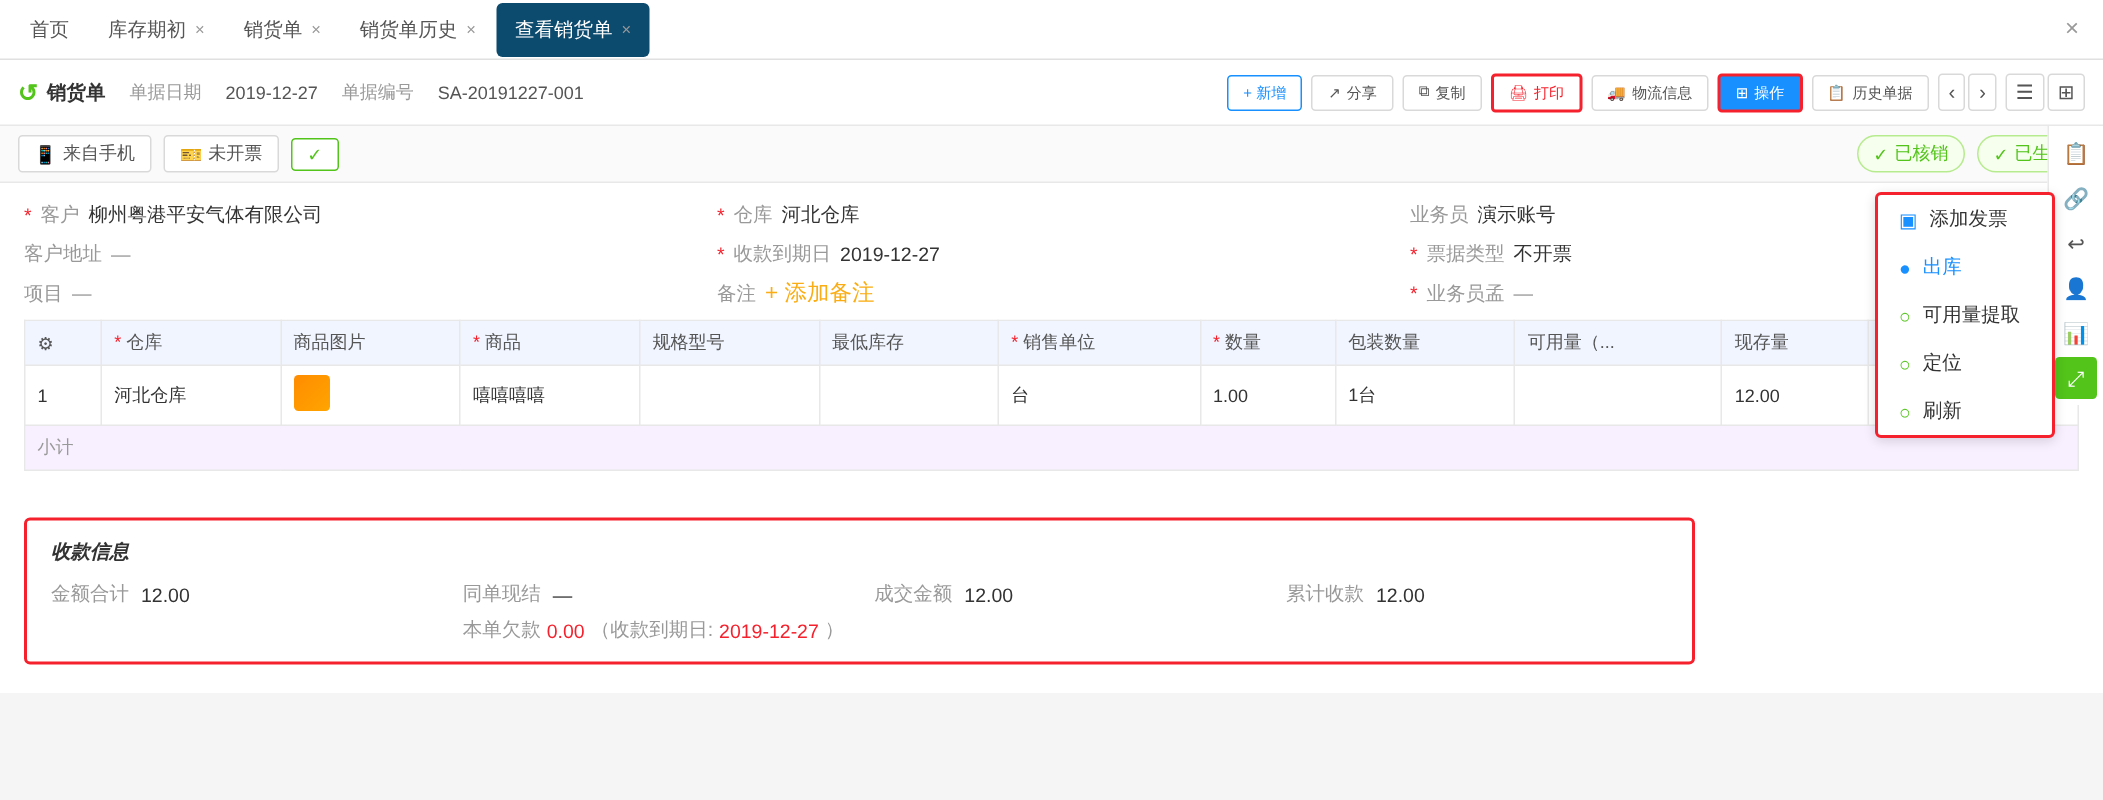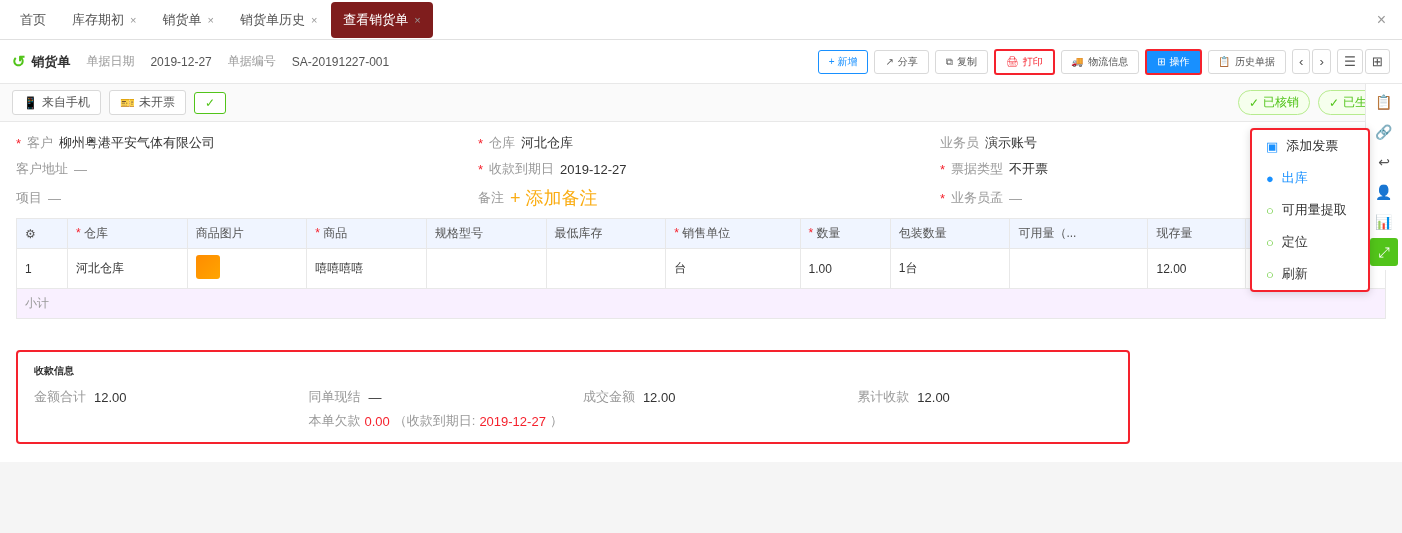--- a/index.html
+++ b/index.html
@@ -7,21 +7,21 @@
 
     
     .tab-bar {
       display: flex; align-items: center; background: #fff; border-bottom: 1px solid #e0e0e0;
       height: 40px; padding: 0 8px; gap: 2px;
     }
     .tab-item {
       display: flex; align-items: center; padding: 6px 12px; cursor: pointer;
       font-size: 13px; color: #555; border-radius: 4px 4px 0 0; gap: 6px; height: 36px;
     }
-    .tab-item.highlight { background: #7f1d1d; color: #fff; border-radius: 4px; }
+    .tab-item.highlight { background: #0c4a6e; color: #fff; border-radius: 4px; }
     .tab-close { color: #999; font-size: 11px; cursor: pointer; }
     .tab-x-btn { margin-left: auto; color: #999; cursor: pointer; font-size: 16px; padding: 4px 8px; }
 
     
     .main-content { background: #fff; height: calc(533px - 40px); display: flex; flex-direction: column; position: relative; }
 
     
     .form-header {
       display: flex; align-items: center; padding: 8px 12px; border-bottom: 1px solid #e8e8e8;
       gap: 16px; min-height: 44px;
@@ -63,42 +63,42 @@
 
     
     .form-fields {
       padding: 12px 16px 8px; display: grid; grid-template-columns: 1fr 1fr 1fr; gap: 8px 16px;
     }
     .field-row { display: flex; align-items: center; gap: 6px; }
     .field-label { color: #999; white-space: nowrap; font-size: 13px; }
     .field-required { color: #f5222d; }
     .field-value { color: #333; font-size: 13px; }
     .field-dash { color: #999; }
-    .add-note-btn { color: #faad14; cursor: pointer; font-size: 18px; }
+    .add-note-btn { color: #faad14; cursor: pointer; font-size: 15px; }
 
     
     .data-table { width: 100%; border-collapse: collapse; font-size: 12px; }
     .data-table th {
       background: #f0f5ff; border: 1px solid #e8e8e8; padding: 6px 8px; text-align: left;
       font-weight: normal; color: #555; white-space: nowrap;
     }
     .data-table th .required { color: #f5222d; }
     .data-table td { border: 1px solid #e8e8e8; padding: 6px 8px; color: #333; white-space: nowrap; }
     .data-table tr:nth-child(even) td { background: #fafafa; }
     .sub-total td { background: #f9f0ff !important; color: #999; }
 
     
     .table-wrapper { overflow-x: auto; flex: 1; }
 
     
     .bottom-section { display: flex; padding: 12px 16px; gap: 16px; }
     .payment-info {
       border: 2px solid #f5222d; border-radius: 4px; padding: 12px 16px; min-width: 480px;
     }
-    .payment-title { font-weight: bold; font-size: 10px; margin-bottom: 10px; }
+    .payment-title { font-weight: bold; font-size: 13px; margin-bottom: 10px; font-style: italic; }
     .payment-grid { display: grid; grid-template-columns: 1fr 1fr 1fr 1fr; gap: 6px 20px; }
     .payment-row { display: flex; align-items: center; gap: 8px; font-size: 13px; }
     .payment-label { color: #999; white-space: nowrap; }
     .payment-value { color: #333; }
     .payment-red { color: #f5222d; }
     .payment-date { color: #f5222d; }
 
     
     .right-tools {
       position: absolute; right: 0; top: 44px; display: flex; flex-direction: column;

